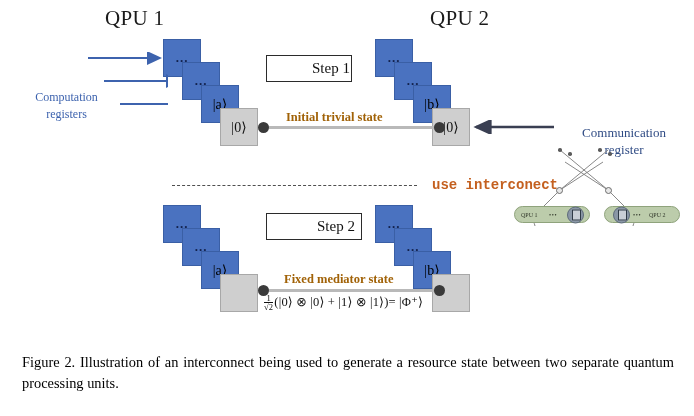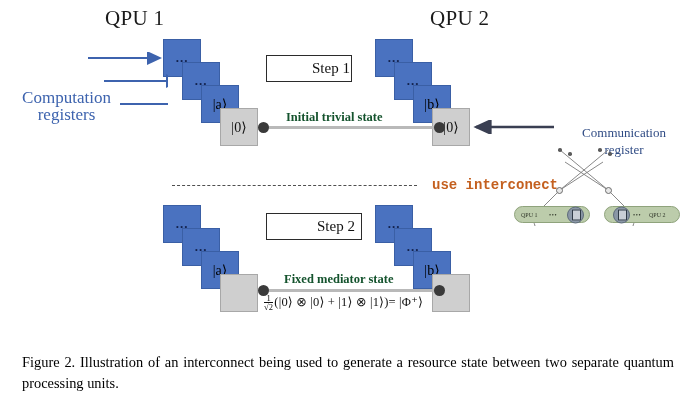--- a/index.html
+++ b/index.html
@@ -96,30 +96,30 @@
     font-family: "Liberation Serif", serif;
     color: #111;
     line-height: 25px;
     white-space: nowrap;
     padding-left: 44px;
   }
 
   
   .ann-green {
     position: absolute;
-    color: #14532d;
+    color: #a16207;
     font-size: 12.5px;
     font-weight: bold;
     font-family: "Liberation Serif", serif;
     white-space: nowrap;
   }
   .ann-blue {
     position: absolute;
     color: #3d63ae;
-    font-size: 17px;
+    font-size: 12px;
     font-family: "Liberation Serif", serif;
     text-align: center;
     line-height: 17px;
     white-space: nowrap;
   }
   .ann-navy {
     position: absolute;
     color: #2f4b84;
     font-size: 13px;
     font-family: "Liberation Serif", serif;

